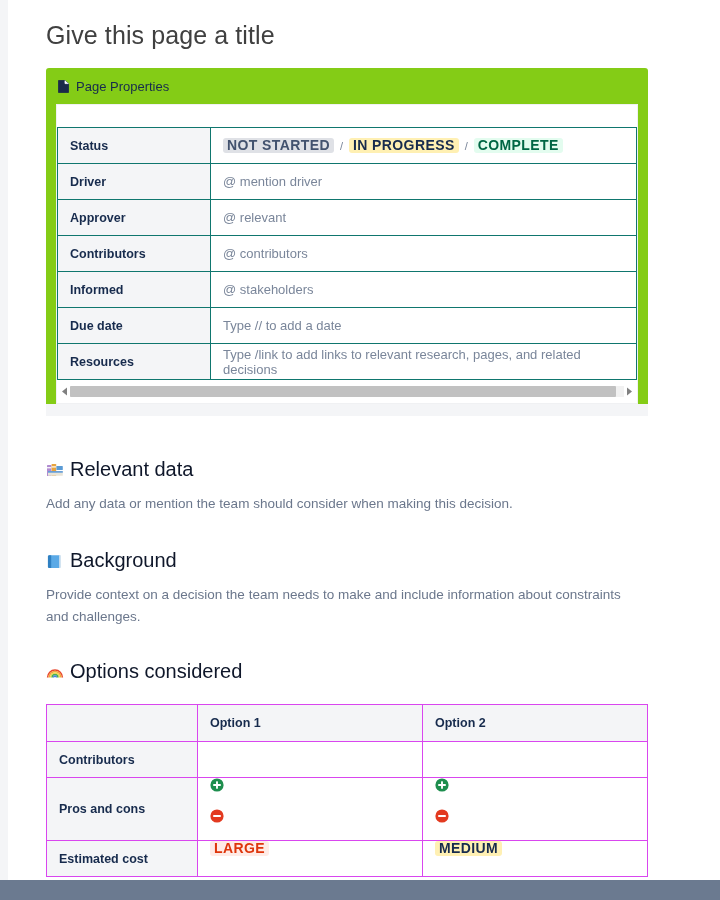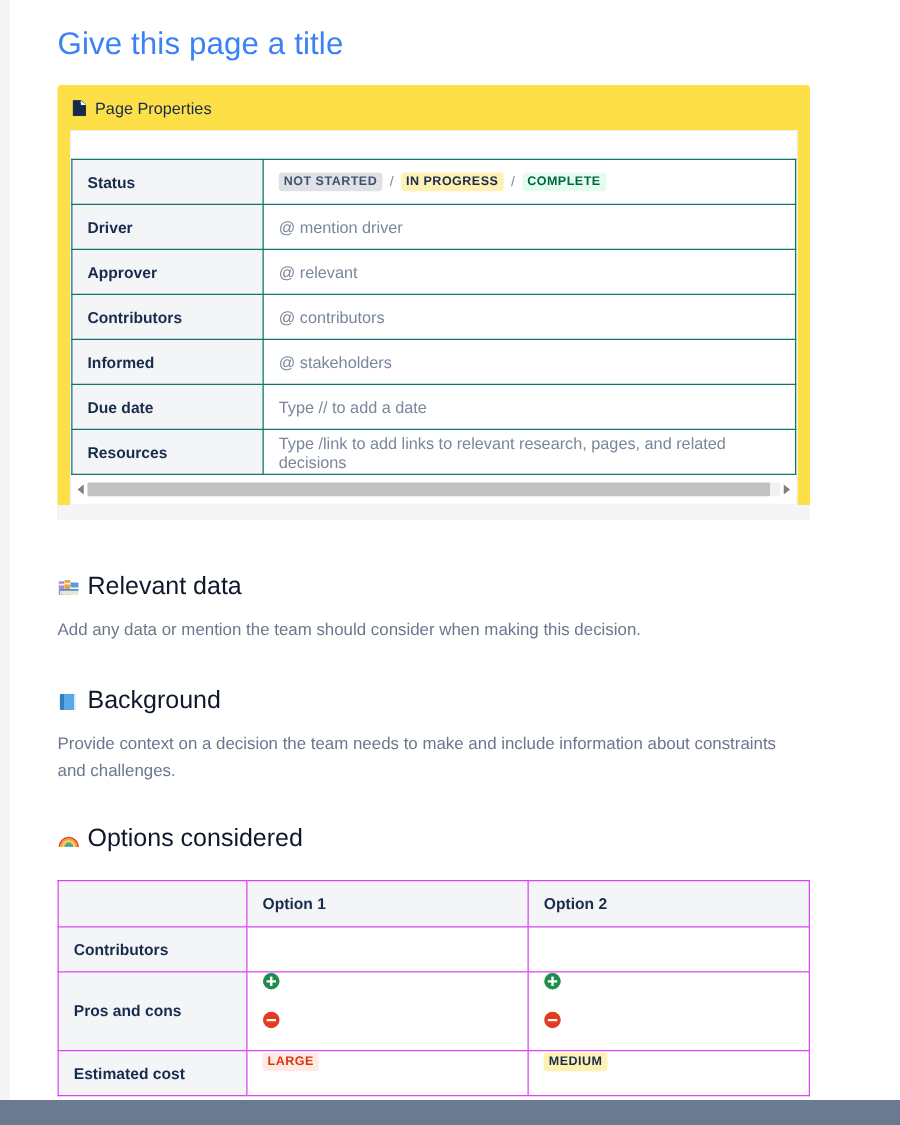--- a/index.html
+++ b/index.html
@@ -37,29 +37,29 @@
     padding: 0;
   }
 
   
   .page-title {
     margin: 0;
     padding: 18px 0 0 46px;
     font-size: 25px;
     font-weight: 400;
     line-height: 34px;
-    color: #3b82f6;
+    color: #404040;
     letter-spacing: 0.1px;
   }
 
   
   .props-panel {
     margin: 16px 0 0 46px;
     width: 602px;
-    background: #fde047;
+    background: #84cc16;
     border-radius: 3px;
     padding: 0;
     box-sizing: border-box;
   }
 
   .props-header {
     display: flex;
     align-items: center;
     gap: 7px;
     padding: 11px 0 10px 12px;
@@ -116,21 +116,21 @@
 
   
   .lozenges {
     display: flex;
     align-items: center;
     gap: 0;
     flex-wrap: nowrap;
   }
   .lozenge {
     display: inline-block;
-    font-size: 10px;
+    font-size: 14px;
     font-weight: bold;
     letter-spacing: 0.4px;
     text-transform: uppercase;
     padding: 2px 4px 2px 4px;
     border-radius: 3px;
     line-height: 11px;
     white-space: nowrap;
   }
   .sep {
     color: #7a869a;

